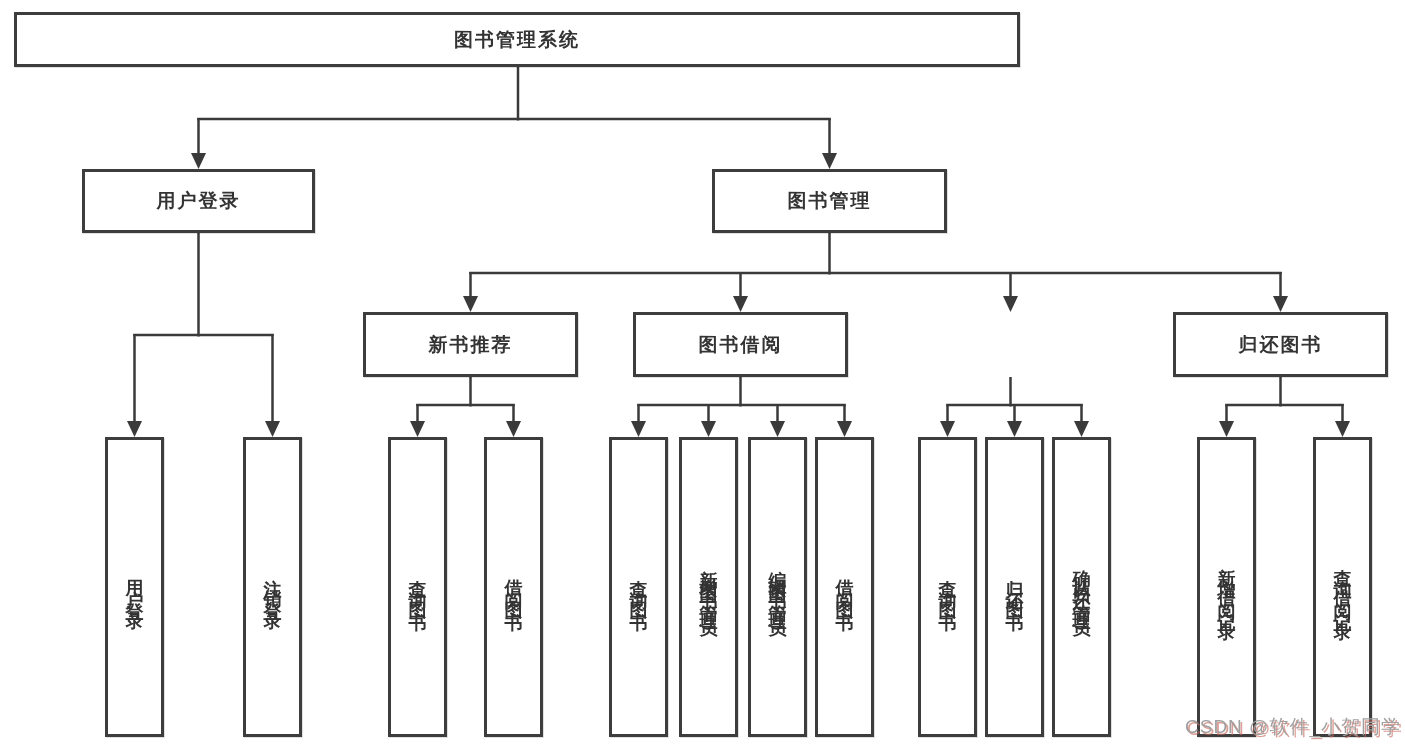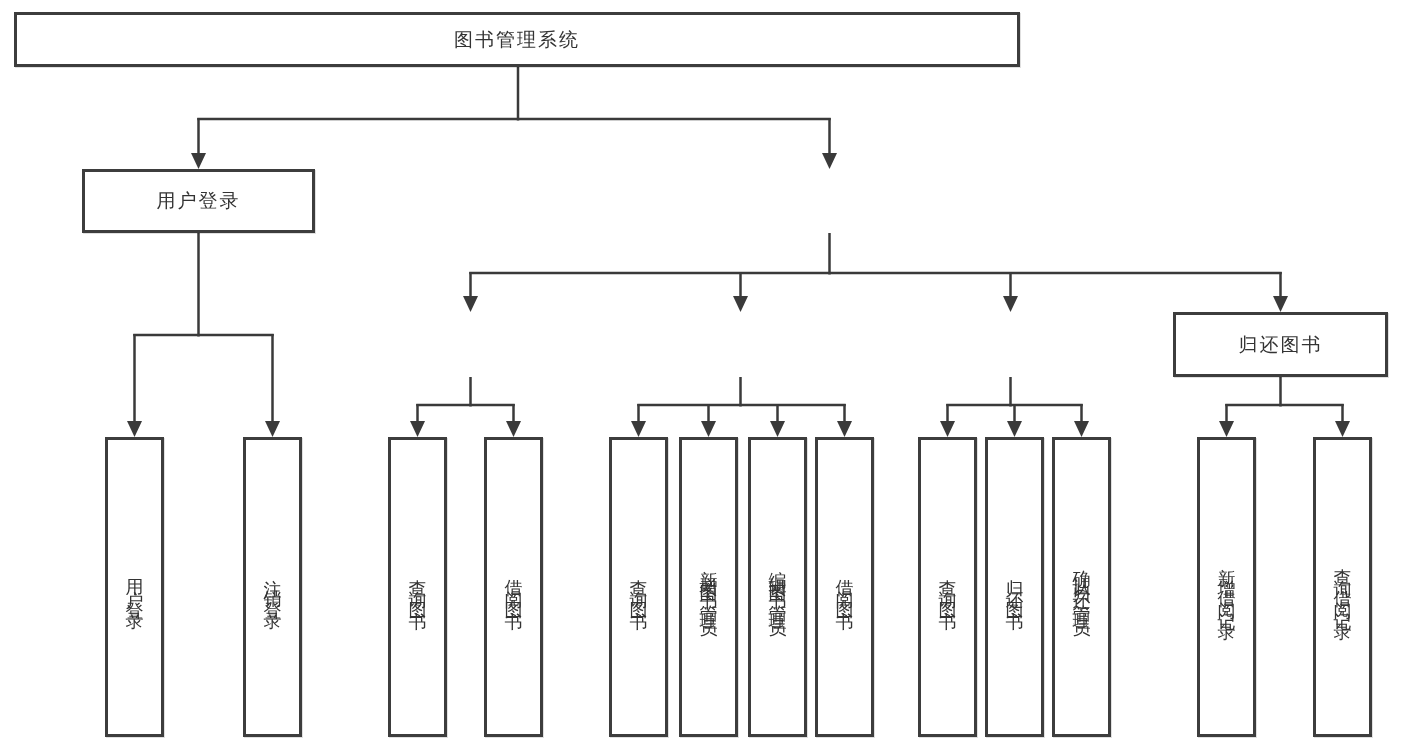--- a/index.html
+++ b/index.html
@@ -18,20 +18,21 @@
   }
   .box {
     position: absolute;
     box-sizing: border-box;
     border: 3px solid #3d3d3d;
     background: #ffffff;
     display: flex;
     align-items: center;
     justify-content: center;
     box-shadow: 1px 1px 0 rgba(0,0,0,0.12);
+    font-weight: bold;
   }
   .box .hlabel {
     font-size: 19px;
     color: #333333;
     letter-spacing: 2px;
     white-space: nowrap;
   }
   .box .vlabel {
     writing-mode: vertical-rl;
     text-orientation: mixed;
@@ -123,21 +124,30 @@
     </g>
   </svg>
 
   <div class="box" style="left:14px; top:12px; width:1006px; height:55px">
     <span class="hlabel">图书管理系统</span>
   </div>
 
   <div class="box" style="left:82px; top:169px; width:233px; height:64px">
     <span class="hlabel">用户登录</span>
   </div>
+  <div class="box" style="left:712px; top:169px; width:235px; height:64px">
+    <span class="hlabel">图书管理</span>
+  </div>
 
+  <div class="box" style="left:363px; top:312px; width:215px; height:65px">
+    <span class="hlabel">新书推荐</span>
+  </div>
+  <div class="box" style="left:633px; top:312px; width:215px; height:65px">
+    <span class="hlabel">图书借阅</span>
+  </div>
   <div class="box" style="left:1173px; top:312px; width:215px; height:65px">
     <span class="hlabel">归还图书</span>
   </div>
 
   <div class="box" style="left:105px; top:437px; width:59px; height:300px">
     <span class="vlabel">用户登录</span>
   </div>
   <div class="box" style="left:243px; top:437px; width:59px; height:300px">
     <span class="vlabel">注销登录</span>
   </div>
@@ -172,14 +182,15 @@
     <span class="vlabel" style="letter-spacing:7px">确认归还（管理员）</span>
   </div>
 
   <div class="box" style="left:1197px; top:437px; width:59px; height:300px">
     <span class="vlabel">新增借阅记录</span>
   </div>
   <div class="box" style="left:1313px; top:437px; width:59px; height:300px">
     <span class="vlabel">查询借阅记录</span>
   </div>
 
+  <div class="watermark">CSDN @软件_小贺同学</div>
 
 </div>
 
 </body></html>

